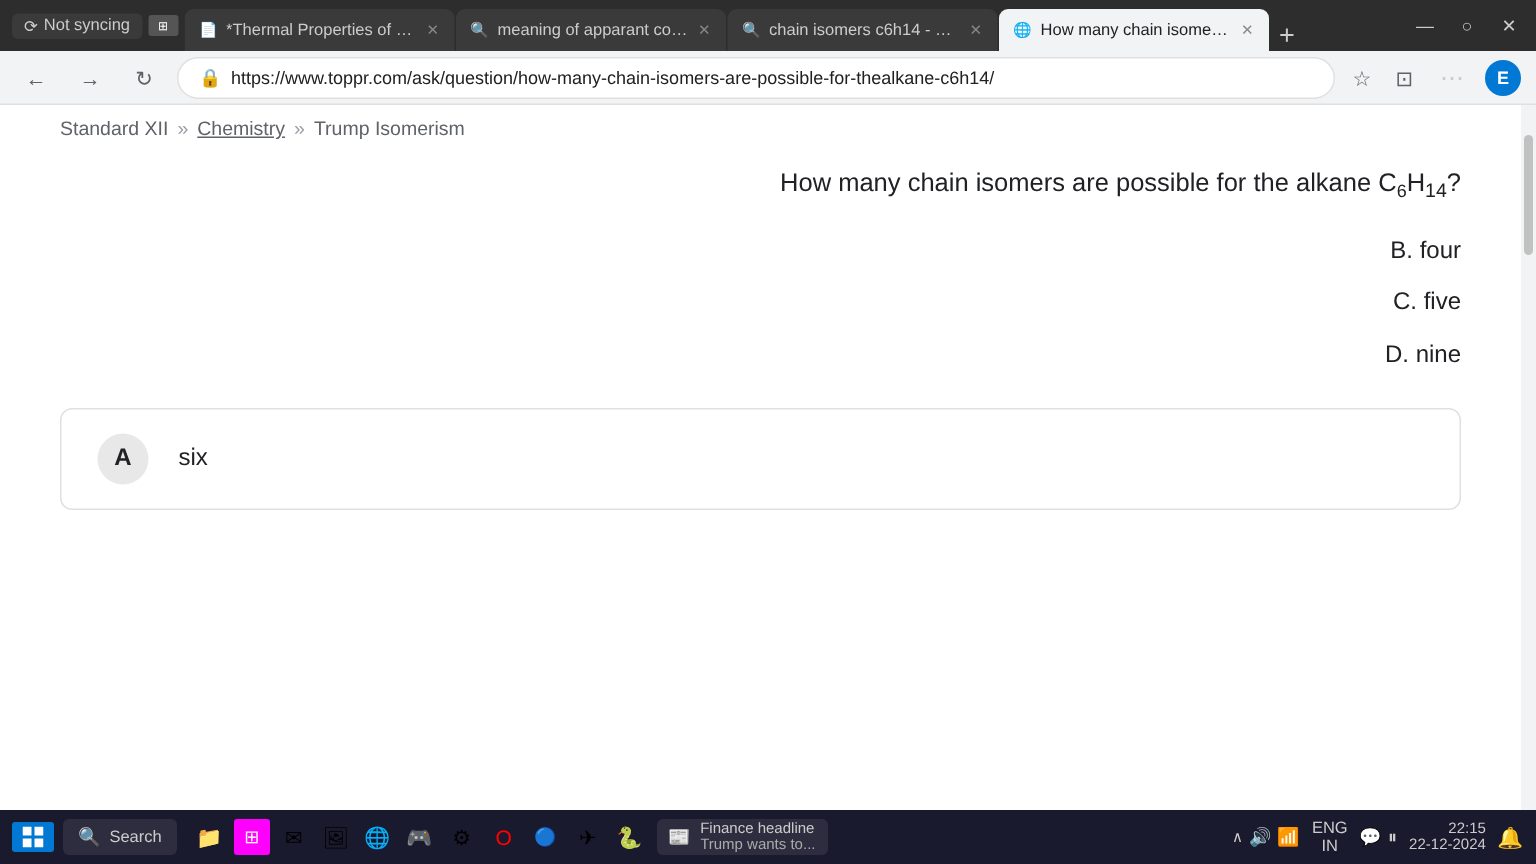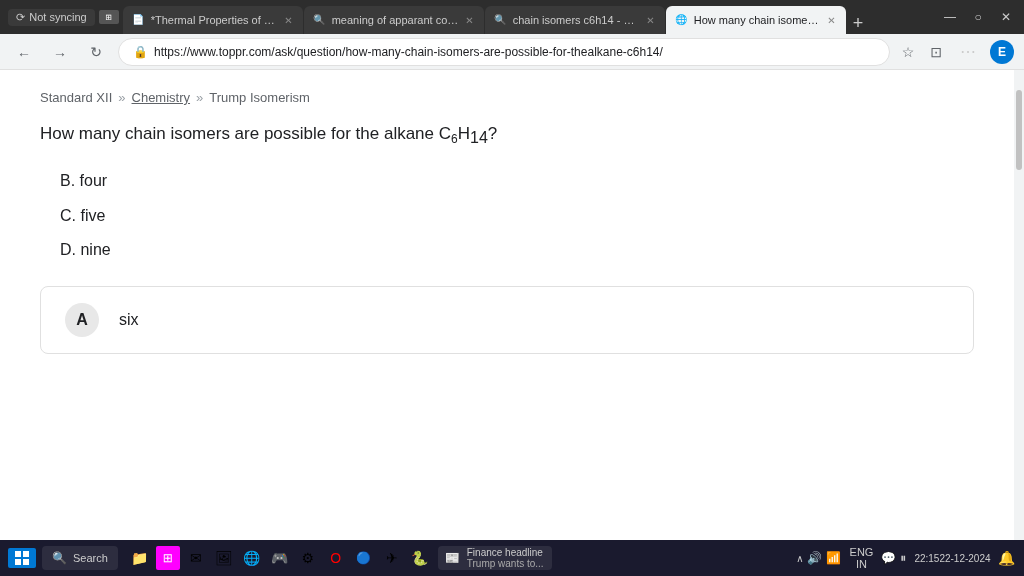--- a/index.html
+++ b/index.html
@@ -23,21 +23,21 @@
 
     
     .address-bar { background: #f1f3f4; height: 36px; display: flex; align-items: center; padding: 0 10px; gap: 8px; border-bottom: 1px solid #e0e0e0; }
     .nav-btn { color: #5f6368; font-size: 14px; cursor: pointer; padding: 4px; border-radius: 50%; width: 28px; height: 28px; display: flex; align-items: center; justify-content: center; }
     .address-input { flex: 1; background: #fff; border: 1px solid #e0e0e0; border-radius: 20px; padding: 4px 14px; font-size: 12px; color: #202124; display: flex; align-items: center; height: 28px; }
     .address-text { font-size: 12px; color: #202124; }
     .star-btn { color: #5f6368; font-size: 14px; cursor: pointer; padding: 4px; }
     .more-btn { color: #ccc; font-size: 16px; cursor: pointer; padding: 2px 6px; }
 
     
-    .page-content { background: #fff; flex: 1; overflow-y: auto; padding: 20px 40px; }
+    .page-content { background: #fff; flex: 1; overflow-y: auto; padding: 8px 40px; text-align: right; }
 
     
     .breadcrumb { color: #5f6368; font-size: 13px; margin-bottom: 16px; display: flex; align-items: center; gap: 6px; }
     .breadcrumb-sep { color: #9aa0a6; }
 
     
     .question-title { font-size: 24px; font-weight: bold; color: #202124; margin-bottom: 20px; }
     .question-text { font-size: 17px; color: #202124; margin-bottom: 20px; line-height: 1.5; }
     .options-list { list-style: none; margin-left: 20px; margin-bottom: 24px; }
     .option-item { font-size: 16px; color: #202124; margin-bottom: 12px; line-height: 1.4; }
@@ -50,21 +50,21 @@
     
     .taskbar { background: #1a1a2e; height: 36px; display: flex; align-items: center; padding: 0 8px; gap: 6px; flex-shrink: 0; position: relative; }
     .taskbar-start { background: #0078d4; border-radius: 2px; width: 28px; height: 20px; display: flex; align-items: center; justify-content: center; cursor: pointer; }
     .taskbar-search { background: #2d2d3f; border-radius: 4px; display: flex; align-items: center; gap: 6px; padding: 2px 10px; height: 24px; color: #ccc; font-size: 11px; cursor: pointer; }
     .taskbar-icons { display: flex; align-items: center; gap: 4px; margin-left: 4px; }
     .taskbar-icon { width: 24px; height: 24px; display: flex; align-items: center; justify-content: center; cursor: pointer; border-radius: 3px; }
     .taskbar-right { margin-left: auto; display: flex; align-items: center; gap: 8px; color: #ccc; font-size: 11px; }
     .taskbar-news { display: flex; align-items: center; gap: 6px; background: #2d2d3f; border-radius: 4px; padding: 2px 8px; height: 24px; cursor: pointer; }
     .taskbar-news-label { font-size: 10px; color: #ccc; }
     .taskbar-news-text { font-size: 10px; color: #aaa; max-width: 80px; overflow: hidden; text-overflow: ellipsis; white-space: nowrap; }
-    .clock-area { display: flex; flex-direction: row; align-items: flex-end; color: #ccc; font-size: 10px; }
+    .clock-area { display: flex; flex-direction: column; align-items: flex-end; color: #ccc; font-size: 10px; }
     .system-tray { display: flex; align-items: center; gap: 4px; color: #ccc; font-size: 10px; }
 
     .page-wrapper { position: relative; flex: 1; display: flex; overflow: hidden; }
     .scrollbar-right { position: absolute; right: 0; top: 0; width: 10px; background: #f1f3f4; height: 100%; display: flex; flex-direction: column; }
     .scroll-thumb { background: #c1c1c1; border-radius: 5px; height: 80px; margin-top: 20px; width: 6px; margin-left: 2px; }
   </style>
 </head>
 <body>
 
 <div class="browser-frame">
@@ -134,21 +134,21 @@
       <div class="breadcrumb">
         <span style="cursor:pointer;color:#5f6368;">Standard XII</span>
         <span class="breadcrumb-sep">»</span>
         <span style="cursor:pointer;color:#5f6368;text-decoration:underline;">Chemistry</span>
         <span class="breadcrumb-sep">»</span>
         <span style="cursor:pointer;color:#5f6368;">Trump Isomerism</span>
       </div>
 
 
       <p class="question-text">
-        <span>How many chain isomers are possible for the alkane C</span><span style="font-size:12px;vertical-align:sub;">6</span><span>H</span><span style="font-size:16px;vertical-align:sub;">14</span><span>?</span>
+        <span>How many chain isomers are possible for the alkane C</span><span style="font-size:12px;vertical-align:sub;">6</span><span>H</span><span style="font-size:13px;vertical-align:sub;">14</span><span>?</span>
       </p>
 
       <ul class="options-list">
         <li class="option-item">
           <span>B. </span><span>four</span>
         </li>
         <li class="option-item">
           <span>C. </span><span>five</span>
         </li>
         <li class="option-item">

